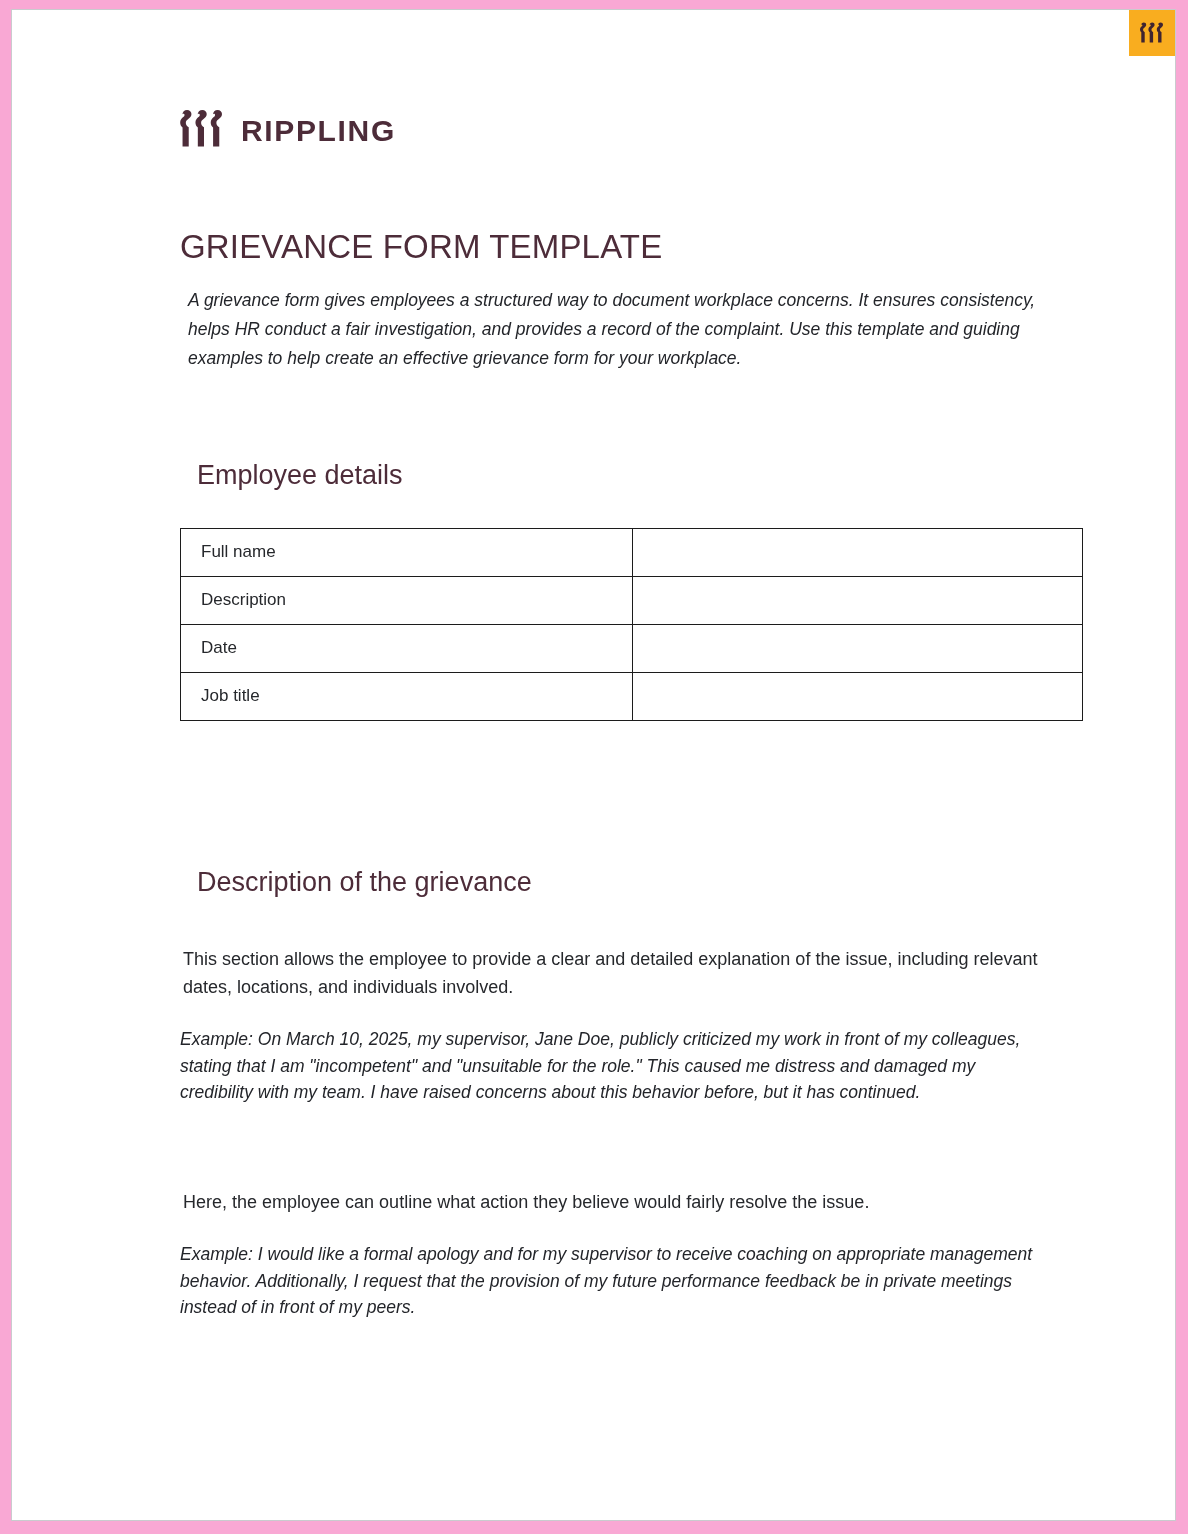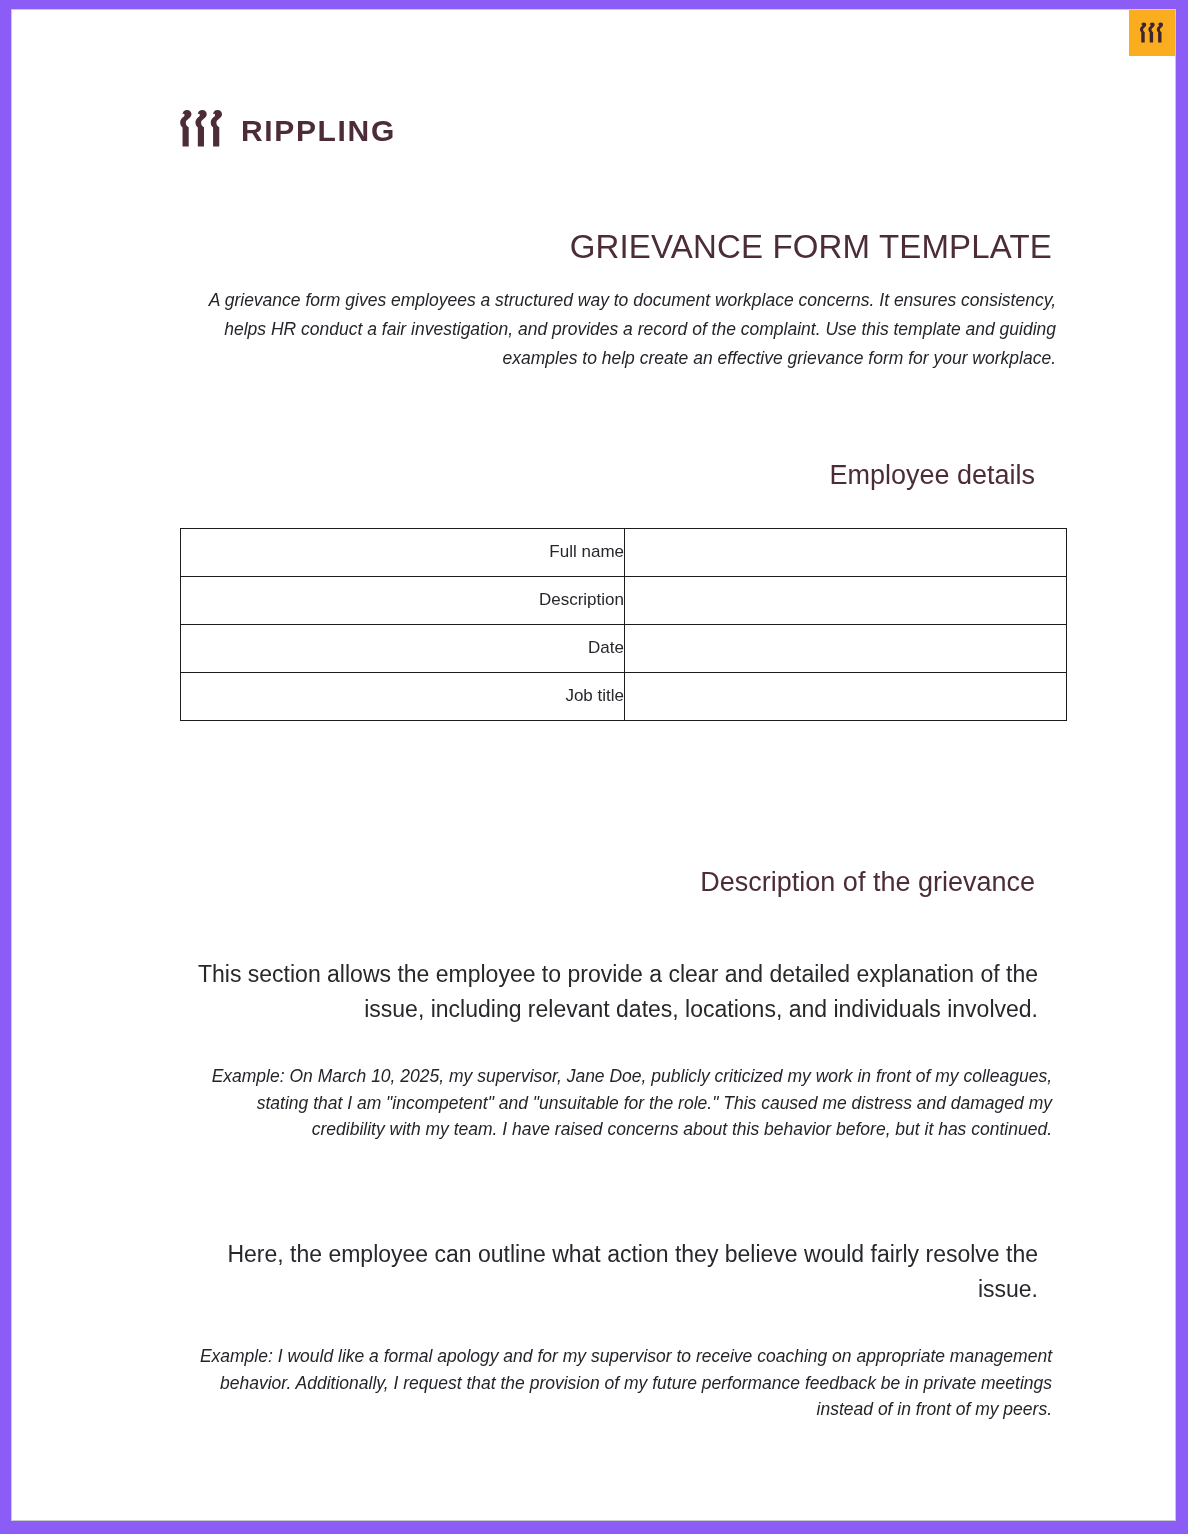--- a/index.html
+++ b/index.html
@@ -9,21 +9,21 @@
   }
   body {
     font-family: "Liberation Sans", sans-serif;
     -webkit-font-smoothing: antialiased;
   }
 
   .viewport {
     width: 1188px;
     height: 1534px;
     position: relative;
-    background: #8b5cf6;
+    background: #f9a8d4;
     overflow: hidden;
   }
 
   .page {
     position: absolute;
     left: 11px;
     top: 9px;
     width: 1165px;
     height: 1512px;
     background: #ffffff;
@@ -64,21 +64,20 @@
     line-height: 1;
     white-space: nowrap;
   }
 
   
   .content {
     position: absolute;
     left: 168px;
     top: 218px;
     width: 872px;
-    text-align: right;
   }
 
   .doc-title {
     font-size: 33px;
     font-weight: normal;
     color: #4d2c39;
     letter-spacing: 0.005em;
     margin: 0 0 20px 0;
     line-height: 1.15;
   }
@@ -94,24 +93,24 @@
 
   .section-heading {
     font-size: 27px;
     font-weight: normal;
     color: #4d2c39;
     line-height: 1.2;
     margin: 17px;
   }
 
   .body-text {
-    font-size: 23px;
+    font-size: 18px;
     color: #26282c;
     line-height: 1.52;
-    margin: 14px;
+    margin: 3px;
   }
 
   .example-text {
     font-size: 17.5px;
     font-style: italic;
     color: #23252a;
     line-height: 1.52;
     margin: 0;
   }
 
@@ -125,21 +124,21 @@
 
   
   table.details-table {
     border-collapse: collapse;
     width: 860px;
     table-layout: fixed;
   }
   table.details-table td {
     border: 1px solid #1c1c1c;
     height: 47px;
-    padding: 0 0 0 12px;
+    padding: 0 0 0 20px;
     font-size: 17px;
     color: #26282c;
     vertical-align: middle;
   }
   table.details-table td.label-cell { width: 431px; }
   table.details-table td.value-cell { width: 429px; }
 </style>
 </head>
 <body>
 

